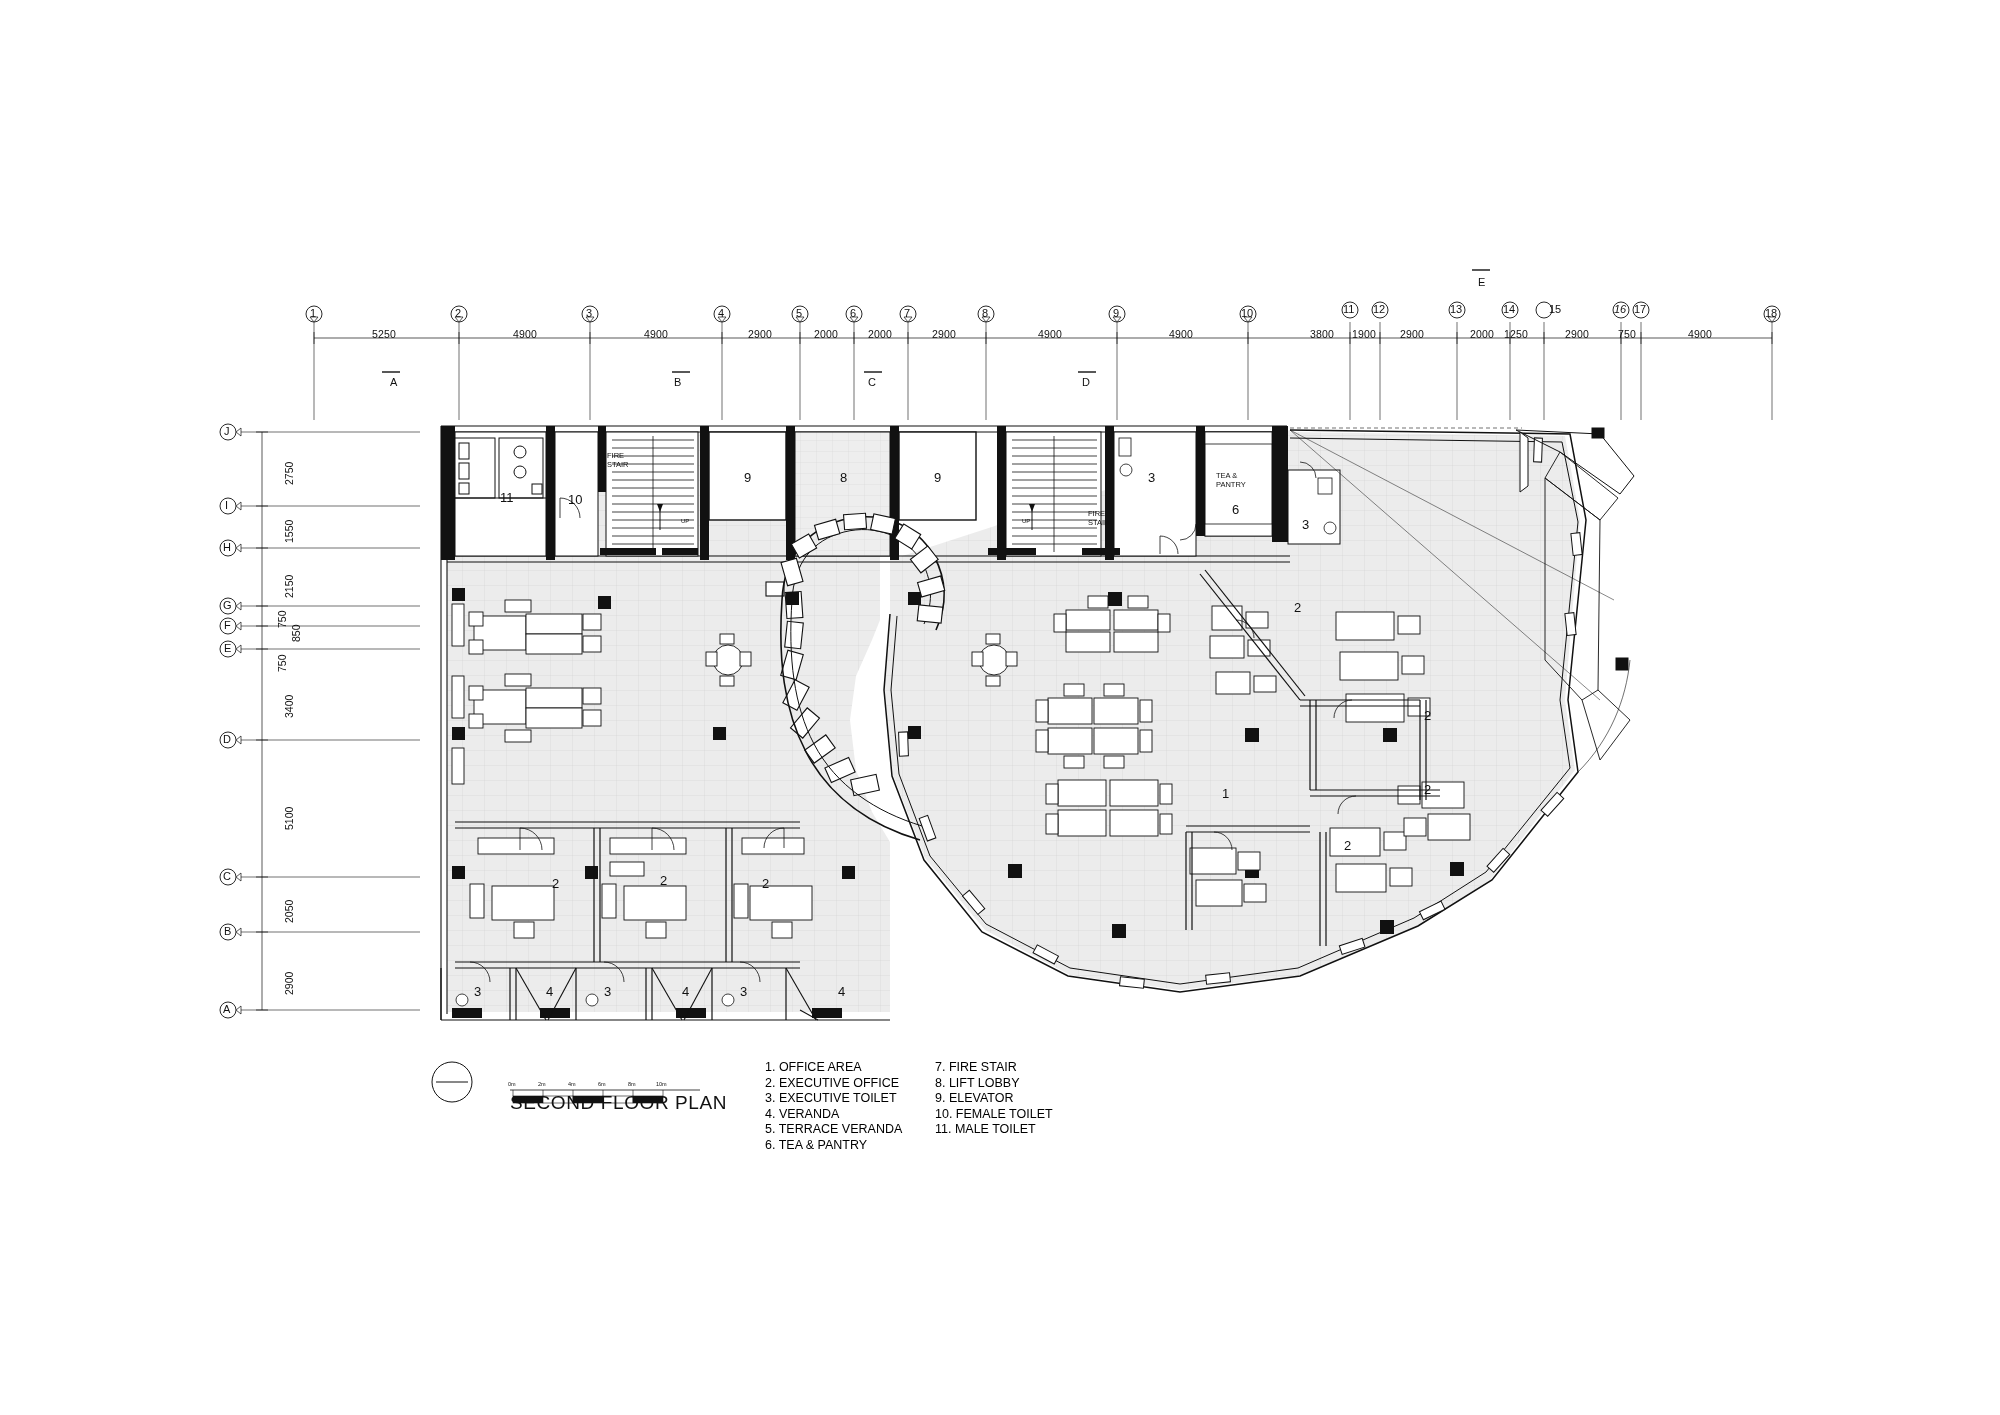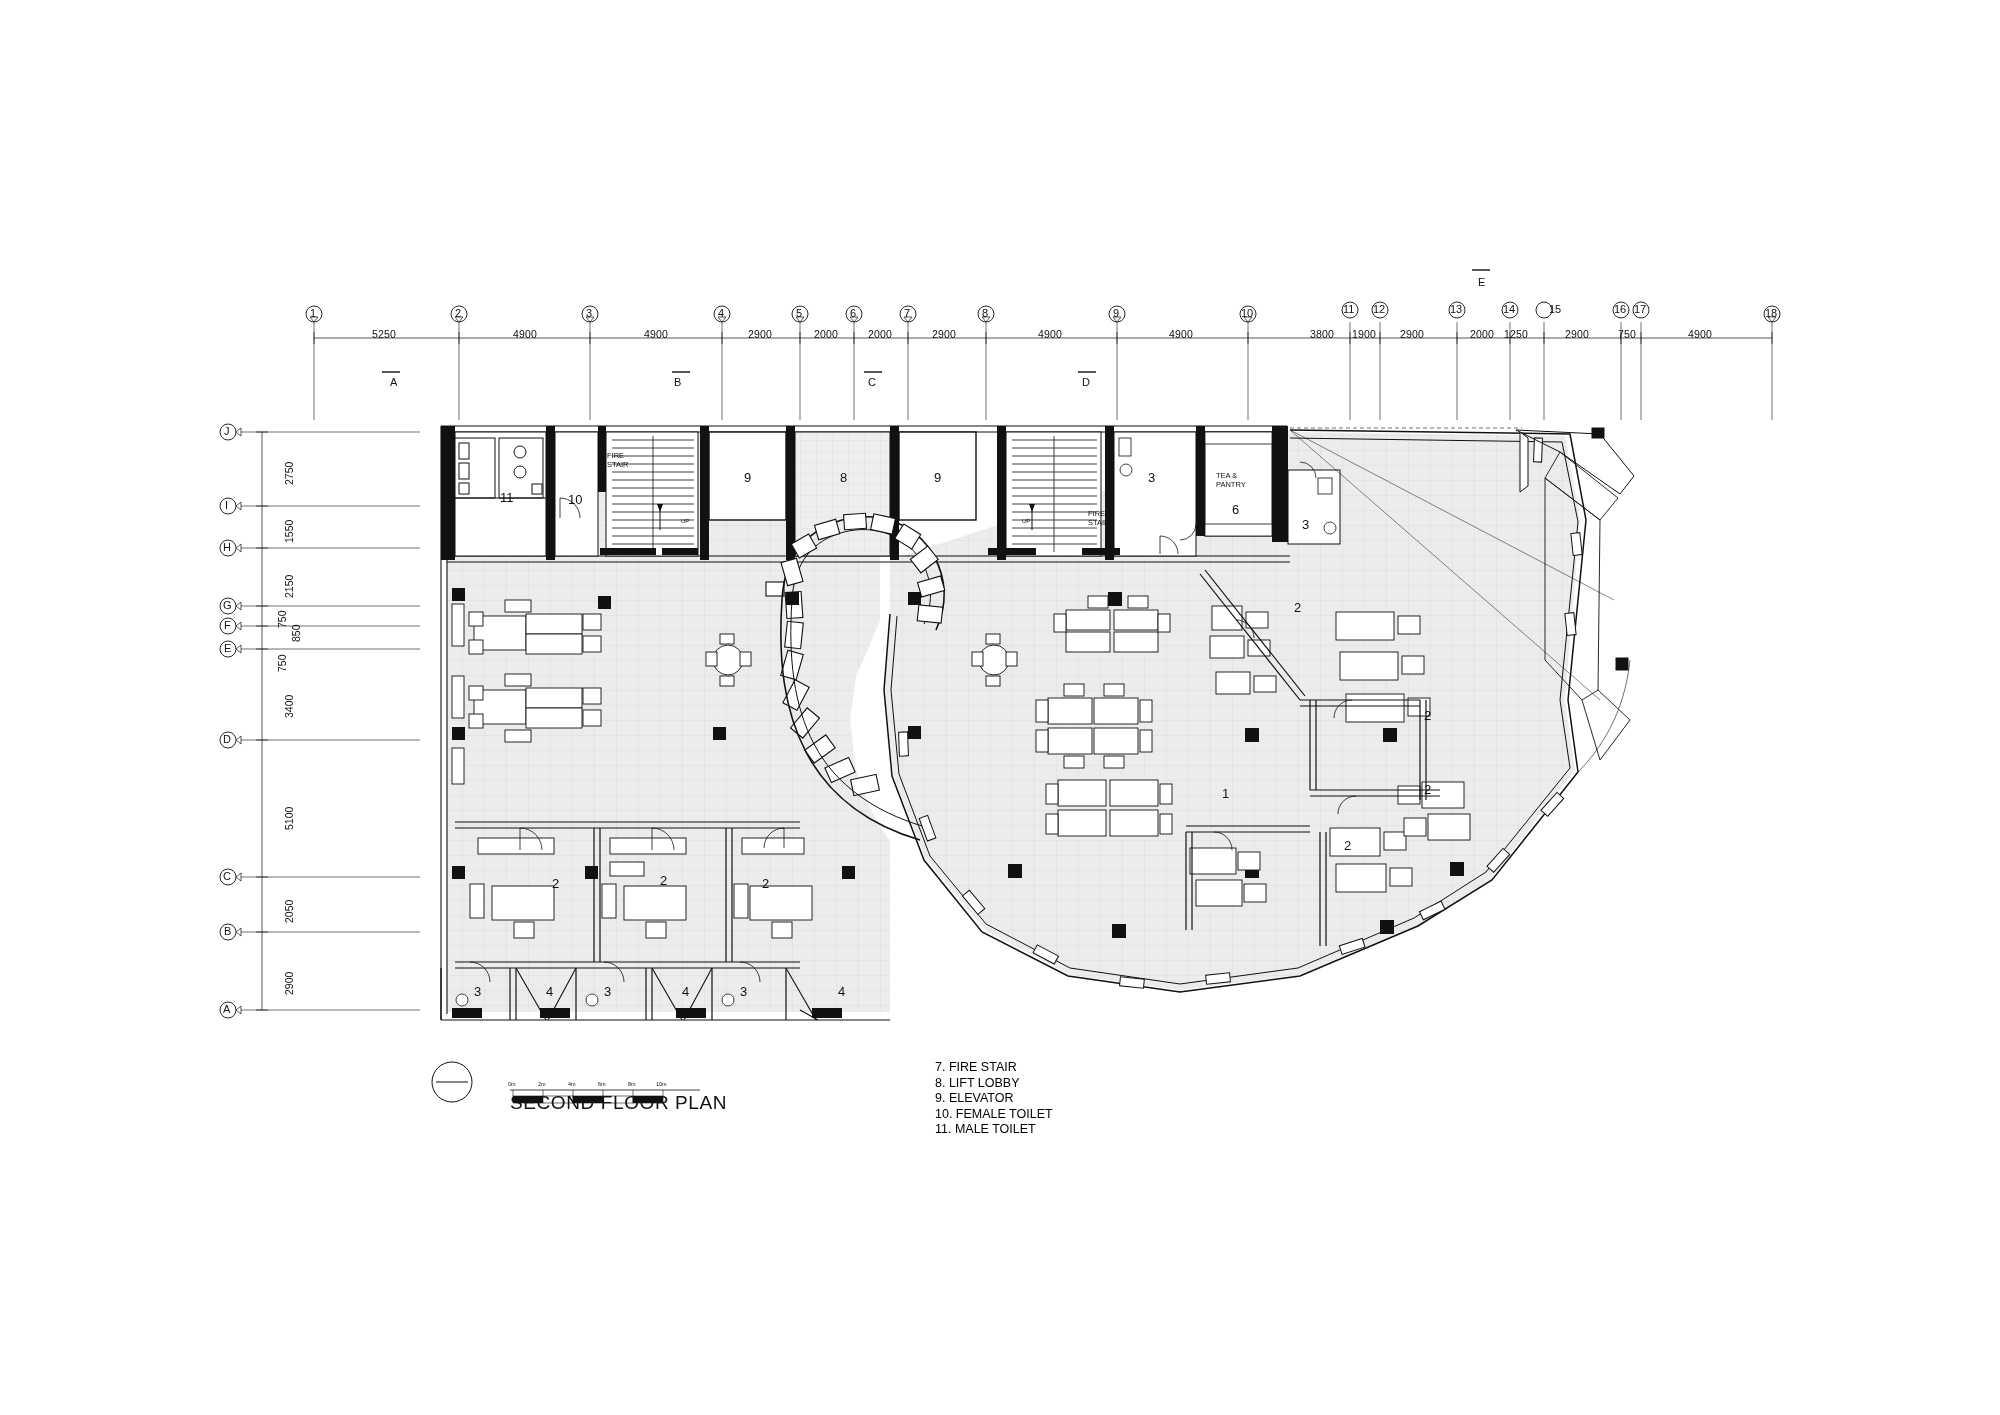--- a/index.html
+++ b/index.html
@@ -644,21 +644,21 @@
   <div class="t gridlbl" style="left:850px;top:307px;">6</div>
   <div class="t gridlbl" style="left:904px;top:307px;">7</div>
   <div class="t gridlbl" style="left:982px;top:307px;">8</div>
   <div class="t gridlbl" style="left:1113px;top:307px;">9</div>
   <div class="t gridlbl" style="left:1241px;top:307px;">10</div>
   <div class="t gridlbl" style="left:1343px;top:303px;">11</div>
   <div class="t gridlbl" style="left:1373px;top:303px;">12</div>
   <div class="t gridlbl" style="left:1450px;top:303px;">13</div>
   <div class="t gridlbl" style="left:1503px;top:303px;">14</div>
   <div class="t gridlbl" style="left:1537px;top:303px;padding-left:12px;">15</div>
-  <div class="t gridlbl" style="left:1614px;top:303px;">16</div>
+  <div class="t gridlbl" style="left:1614px;top:303px;font-style:italic;">16</div>
   <div class="t gridlbl" style="left:1634px;top:303px;">17</div>
   <div class="t gridlbl" style="left:1765px;top:307px;">18</div>
 
   <div class="t dim" style="left:372px;top:328px;">5250</div>
   <div class="t dim" style="left:513px;top:328px;">4900</div>
   <div class="t dim" style="left:644px;top:328px;">4900</div>
   <div class="t dim" style="left:748px;top:328px;">2900</div>
   <div class="t dim" style="left:814px;top:328px;">2000</div>
   <div class="t dim" style="left:868px;top:328px;">2000</div>
   <div class="t dim" style="left:932px;top:328px;">2900</div>
@@ -735,20 +735,28 @@
 
   <div class="t title" style="left:510px;top:1068px;">SECOND FLOOR PLAN</div>
 
   <div class="t scalelbl" style="left:508px;top:1081px;">0m</div>
   <div class="t scalelbl" style="left:538px;top:1081px;">2m</div>
   <div class="t scalelbl" style="left:568px;top:1081px;">4m</div>
   <div class="t scalelbl" style="left:598px;top:1081px;">6m</div>
   <div class="t scalelbl" style="left:628px;top:1081px;">8m</div>
   <div class="t scalelbl" style="left:656px;top:1081px;">10m</div>
 
+  <div class="abs" style="left:765px;top:1060px;">
+    <div class="legend">1. OFFICE AREA</div>
+    <div class="legend">2. EXECUTIVE OFFICE</div>
+    <div class="legend">3. EXECUTIVE TOILET</div>
+    <div class="legend">4. VERANDA</div>
+    <div class="legend">5. TERRACE VERANDA</div>
+    <div class="legend">6. TEA &amp; PANTRY</div>
+  </div>
 
   <div class="abs" style="left:935px;top:1060px;">
     <div class="legend">7. FIRE STAIR</div>
     <div class="legend">8. LIFT LOBBY</div>
     <div class="legend">9. ELEVATOR</div>
     <div class="legend">10. FEMALE TOILET</div>
     <div class="legend">11. MALE TOILET</div>
   </div>
 
 </div>

